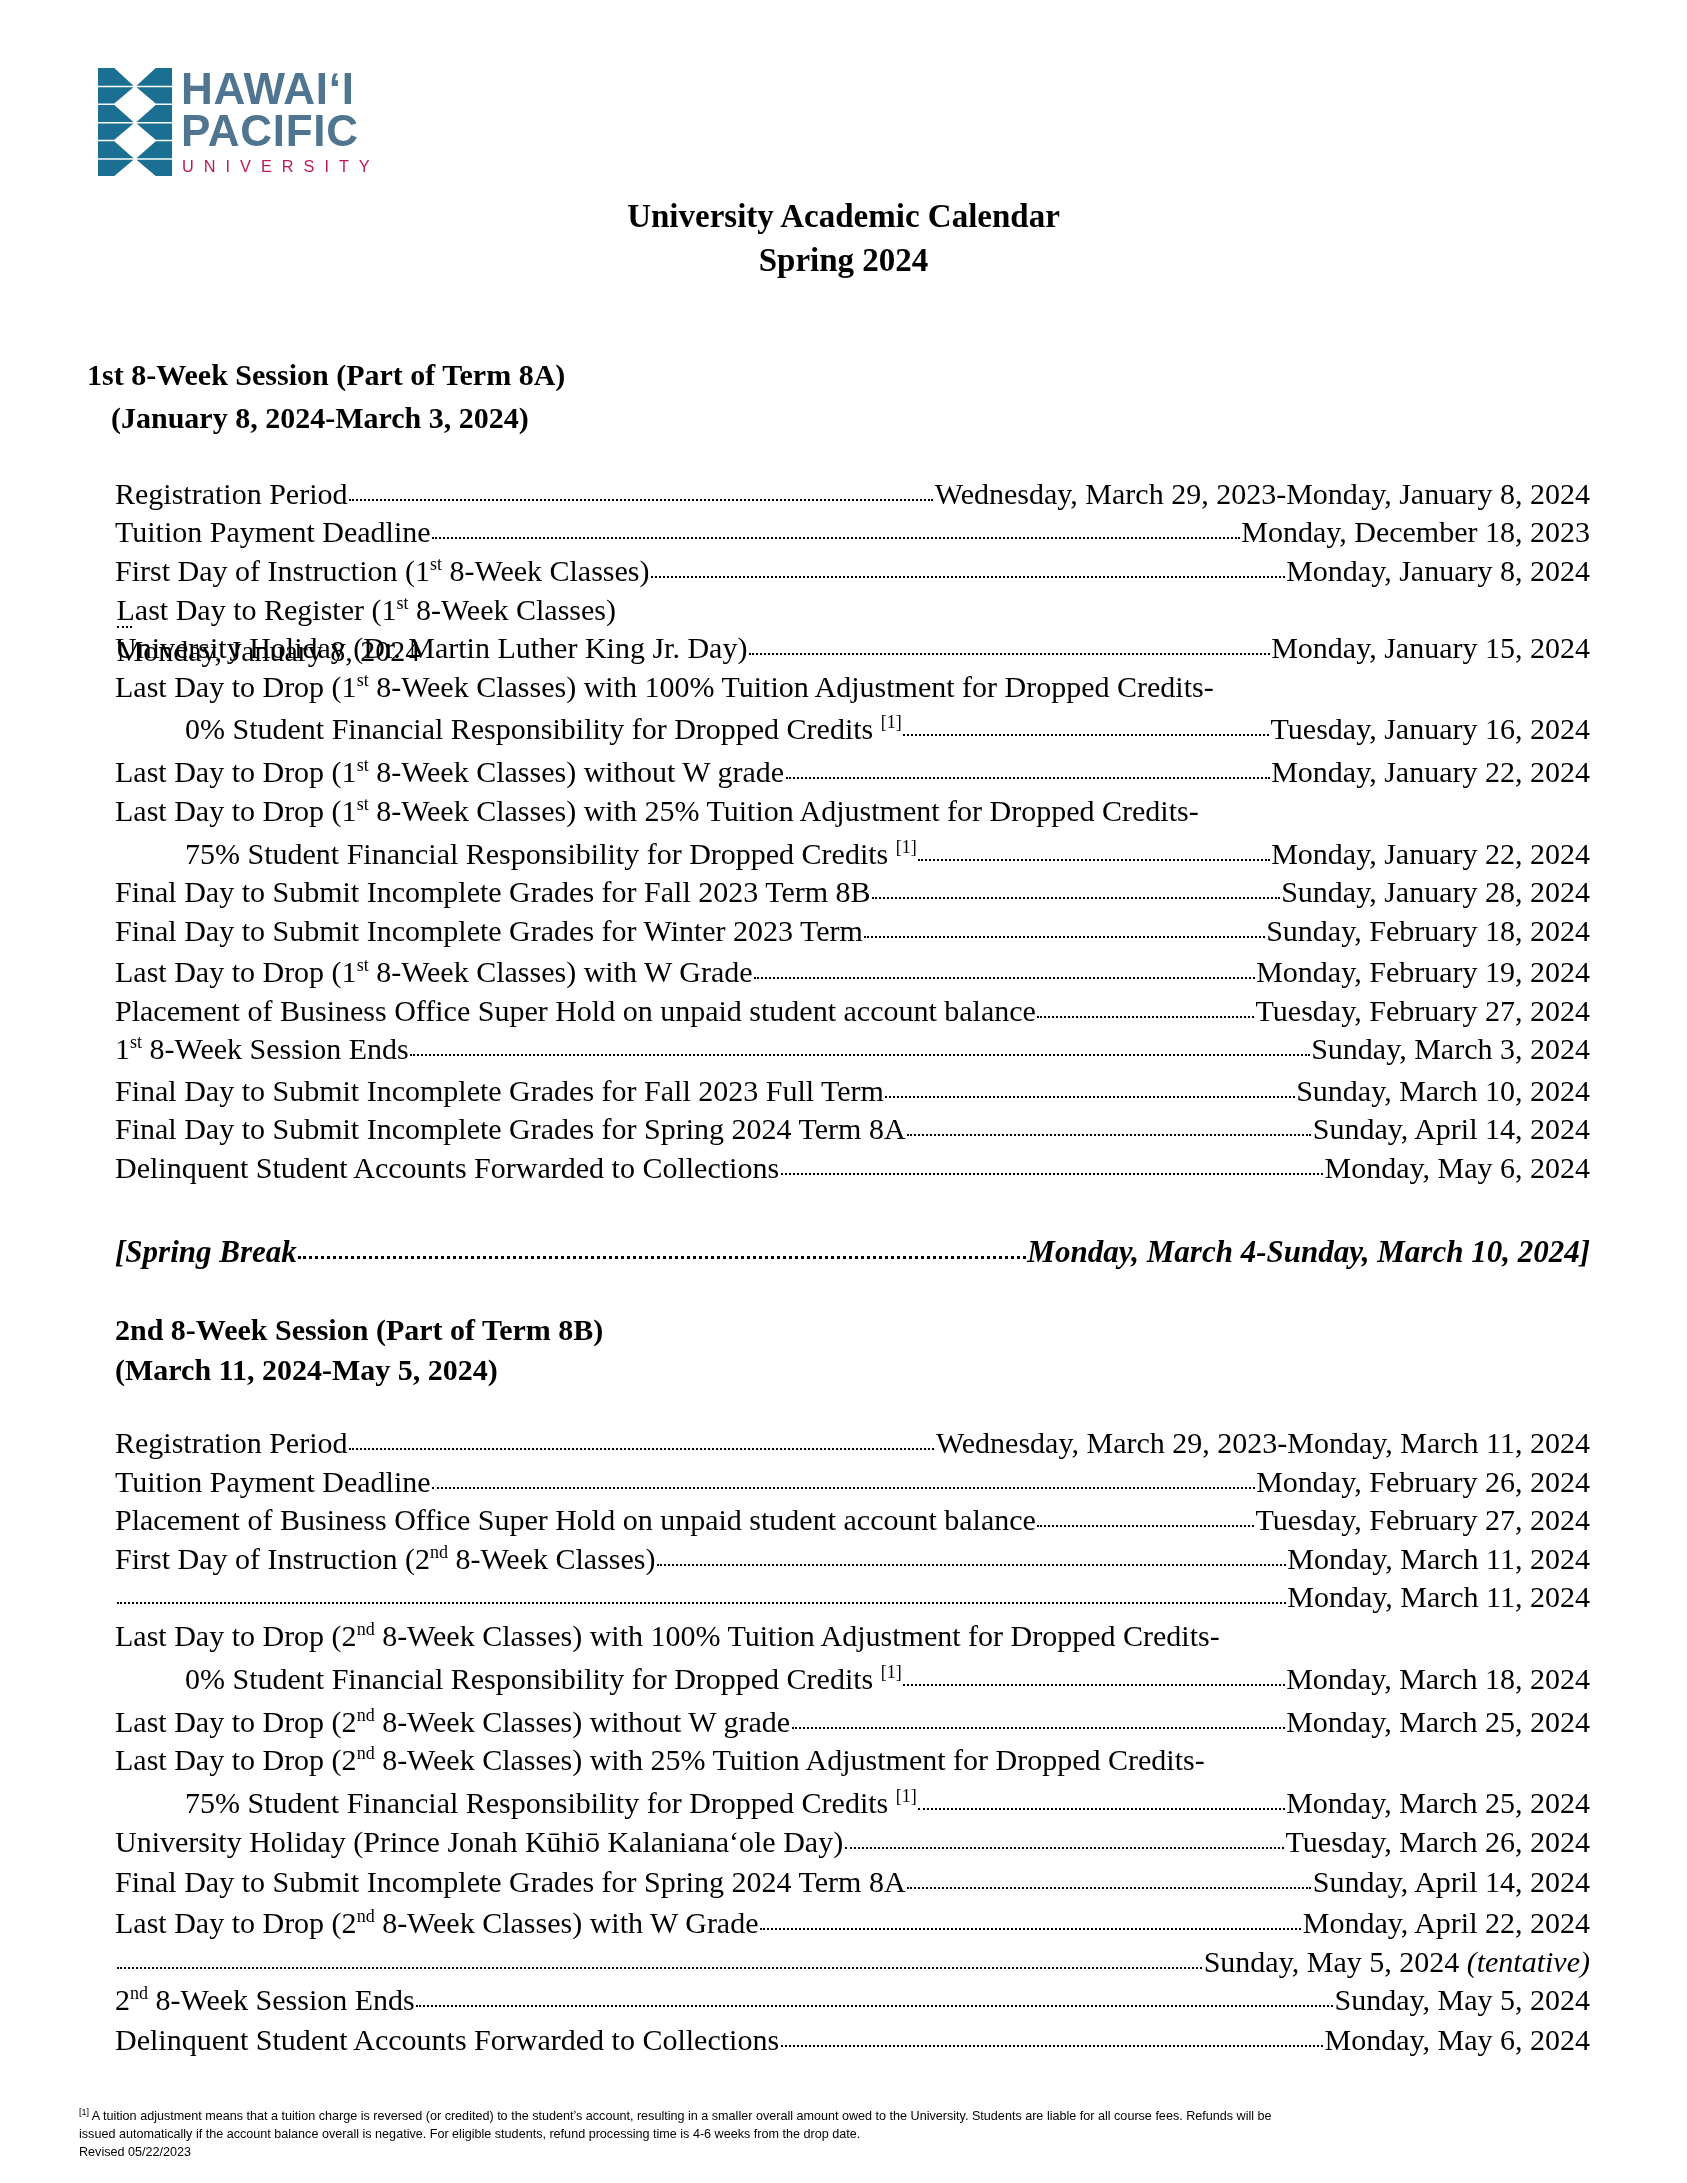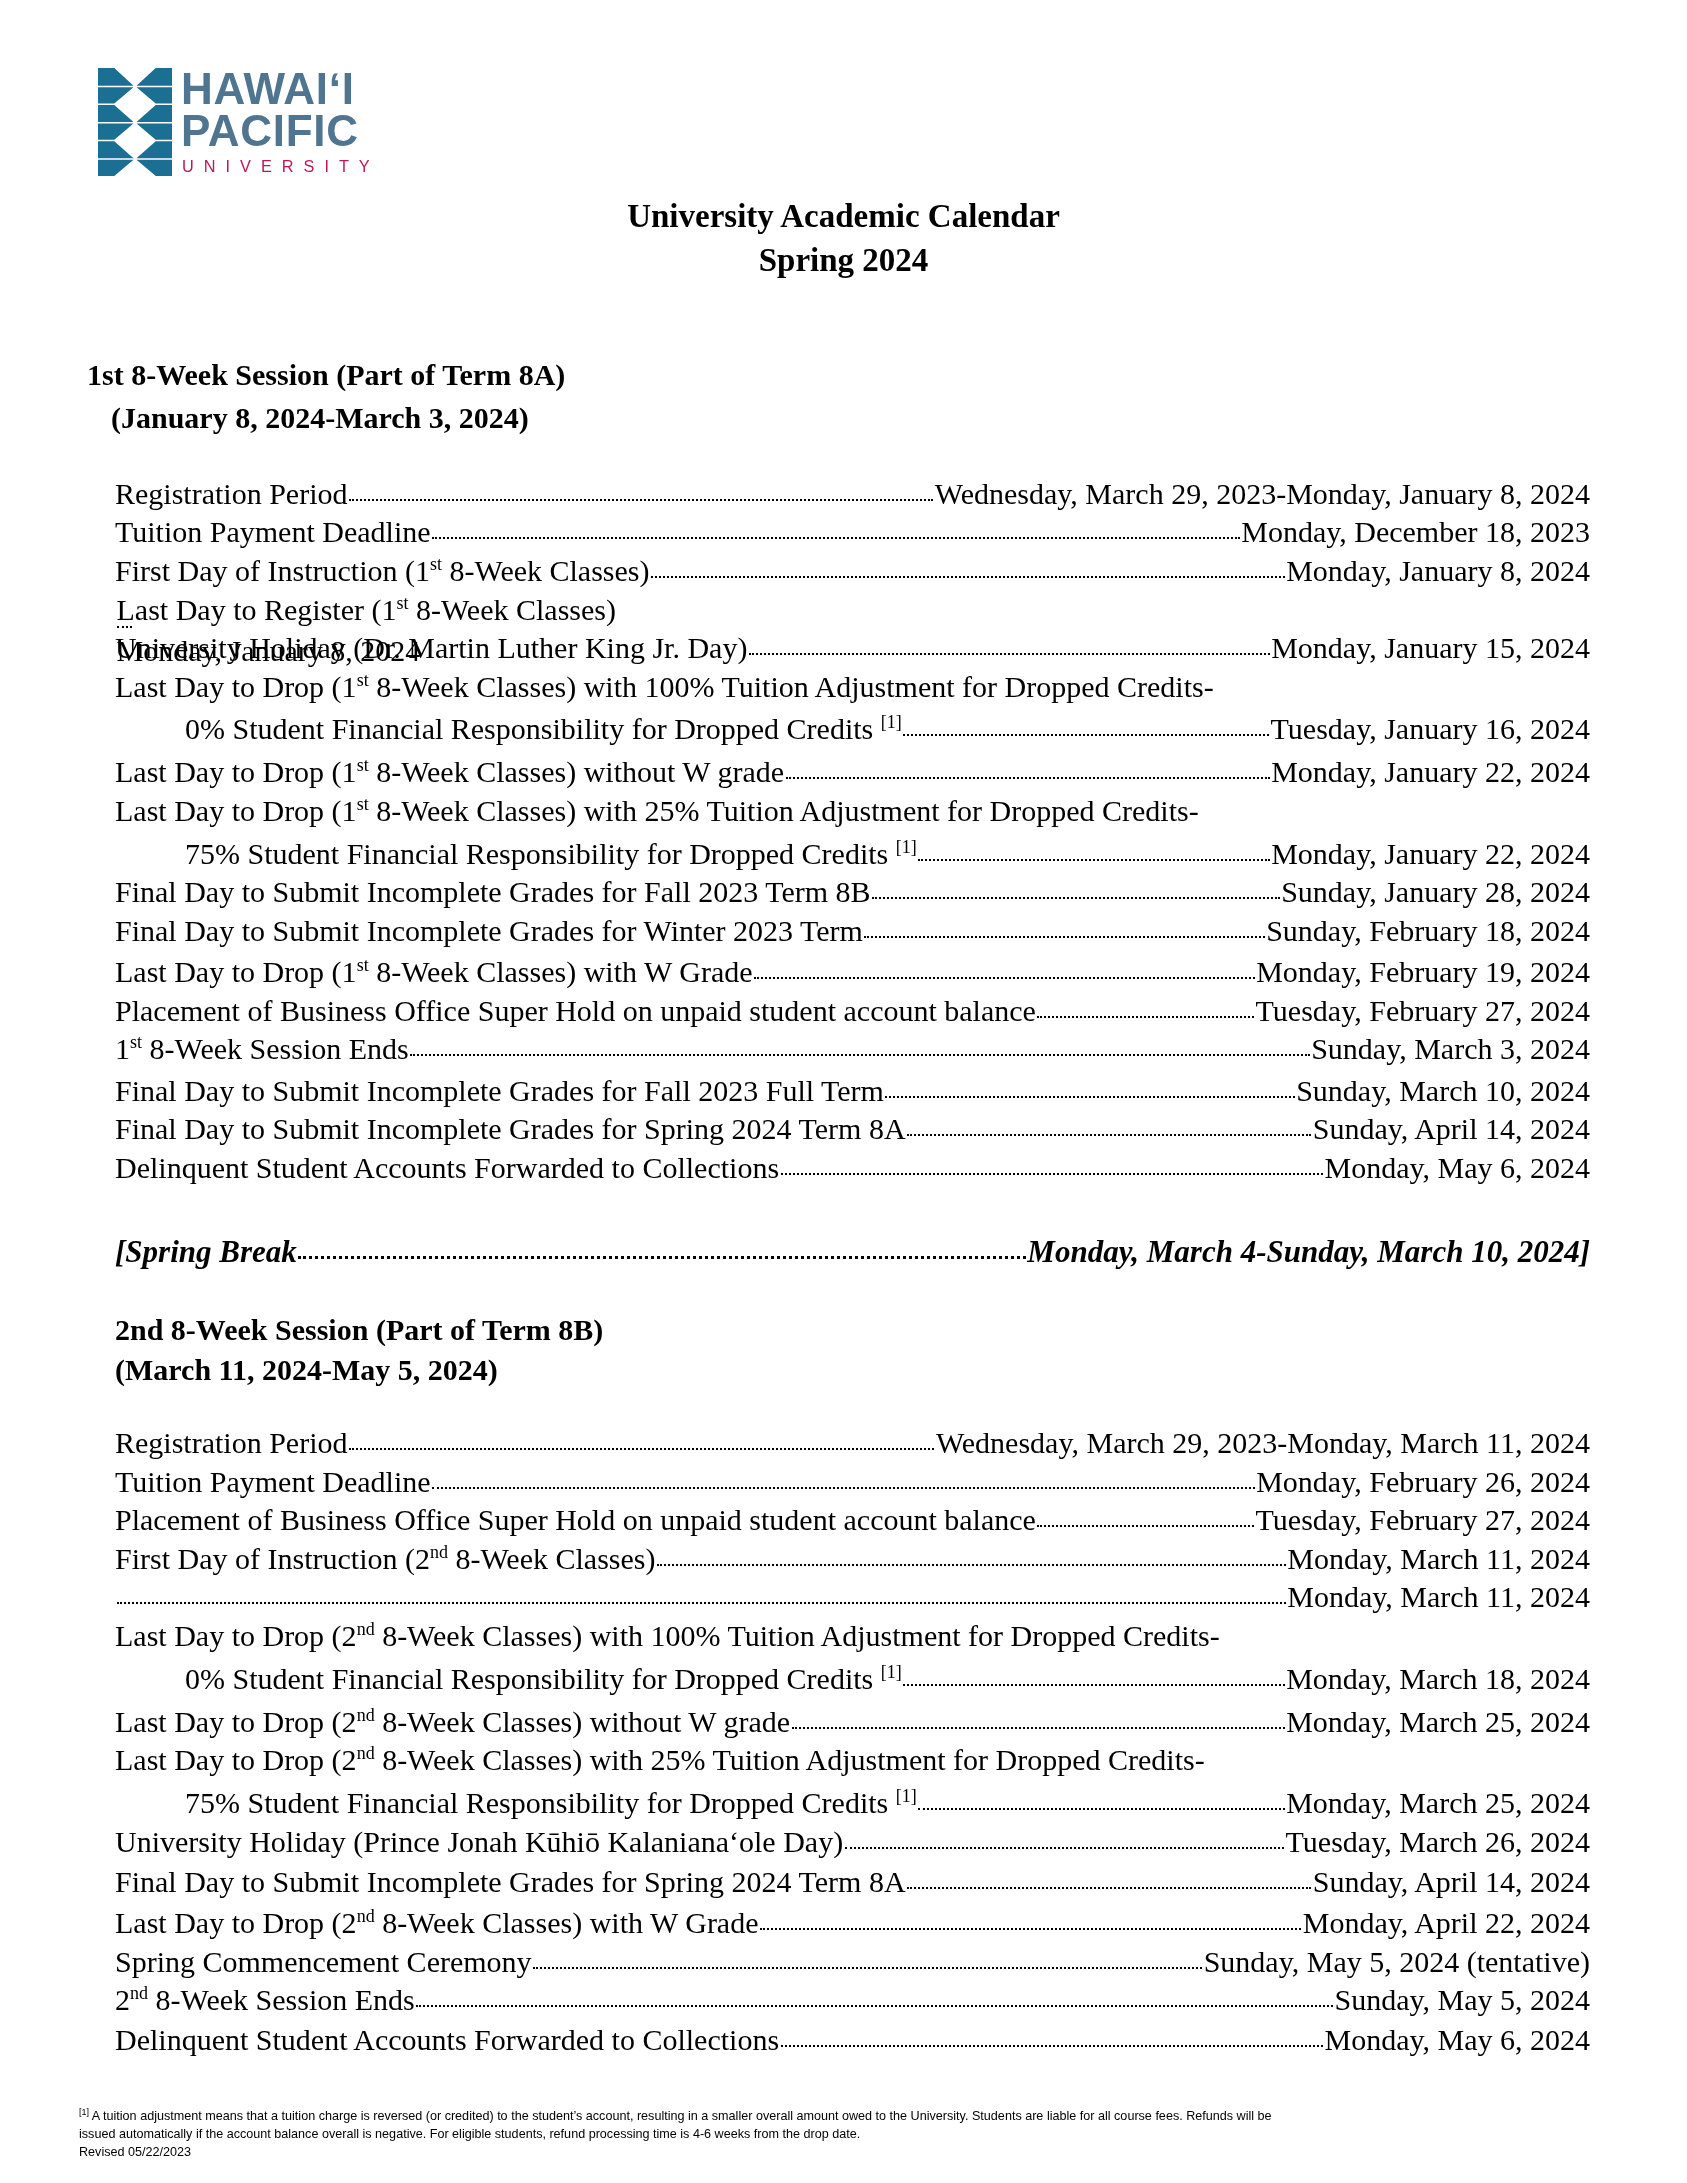--- a/index.html
+++ b/index.html
@@ -14,21 +14,21 @@
   .sec-head { position:absolute; font-weight:bold; font-size:30px; line-height:41px; }
   .row { position:absolute; left:115px; width:1475px; display:flex; align-items:baseline; font-size:30px; line-height:39px; white-space:nowrap; }
   .row.indent { padding-left:70px; width:1405px; }
   .row .label { flex:0 0 auto; }
   .row .leader { flex:1 1 auto; border-bottom:2.2px dotted #000; margin:0 1.5px; transform:translateY(-3px); min-width:15px; }
   .row .date { flex:0 0 auto; }
   .row.wrapline { display:block; }
   .row.italic { font-style:italic; font-weight:bold; font-size:31px; }
   .row.italic .leader { border-bottom:3px dotted #000; }
   sup { font-size:18px; line-height:0; vertical-align:super; }
-  .tent { }
+  .tent { font-style:italic; }
   .foot { position:absolute; left:79px; width:1540px; font-family:"Liberation Sans", sans-serif; font-size:12.6px; line-height:18px; color:#000; }
 </style>
 </head>
 <body>
 
 <div class="logo">
   <svg class="logo-mark" viewBox="0 0 100 146" width="74" height="108">
     <g fill="#1b6f93">
 
       <polygon points="0,0 22,0 48,24 48,24 0,24"></polygon>
@@ -206,21 +206,20 @@
       <span class="label"><span>Final Day to Submit Incomplete Grades for Spring 2024 Term 8A</span></span>
       <span class="leader"></span>
       <span class="date"><span>Sunday, April 14, 2024</span></span>
     </div>
     <div class="row" style="top: 1903px;">
       <span class="label"><span>Last Day to Drop (2</span><sup>nd</sup><span> 8-Week Classes) with W Grade</span></span>
       <span class="leader"></span>
       <span class="date"><span>Monday, April 22, 2024</span></span>
     </div>
     <div class="row" style="top: 1942px;">
-      <span class="label"><span>Spring Commencement Ceremony</span></span>
       <span class="leader"></span>
       <span class="date"><span>Sunday, May 5, 2024 </span><span class="tent">(tentative)</span></span>
     </div>
     <div class="row" style="top: 1980px;">
       <span class="label"><span>2</span><sup>nd</sup><span> 8-Week Session Ends</span></span>
       <span class="leader"></span>
       <span class="date"><span>Sunday, May 5, 2024</span></span>
     </div>
     <div class="row" style="top: 2020px;">
       <span class="label"><span>Delinquent Student Accounts Forwarded to Collections</span></span>

